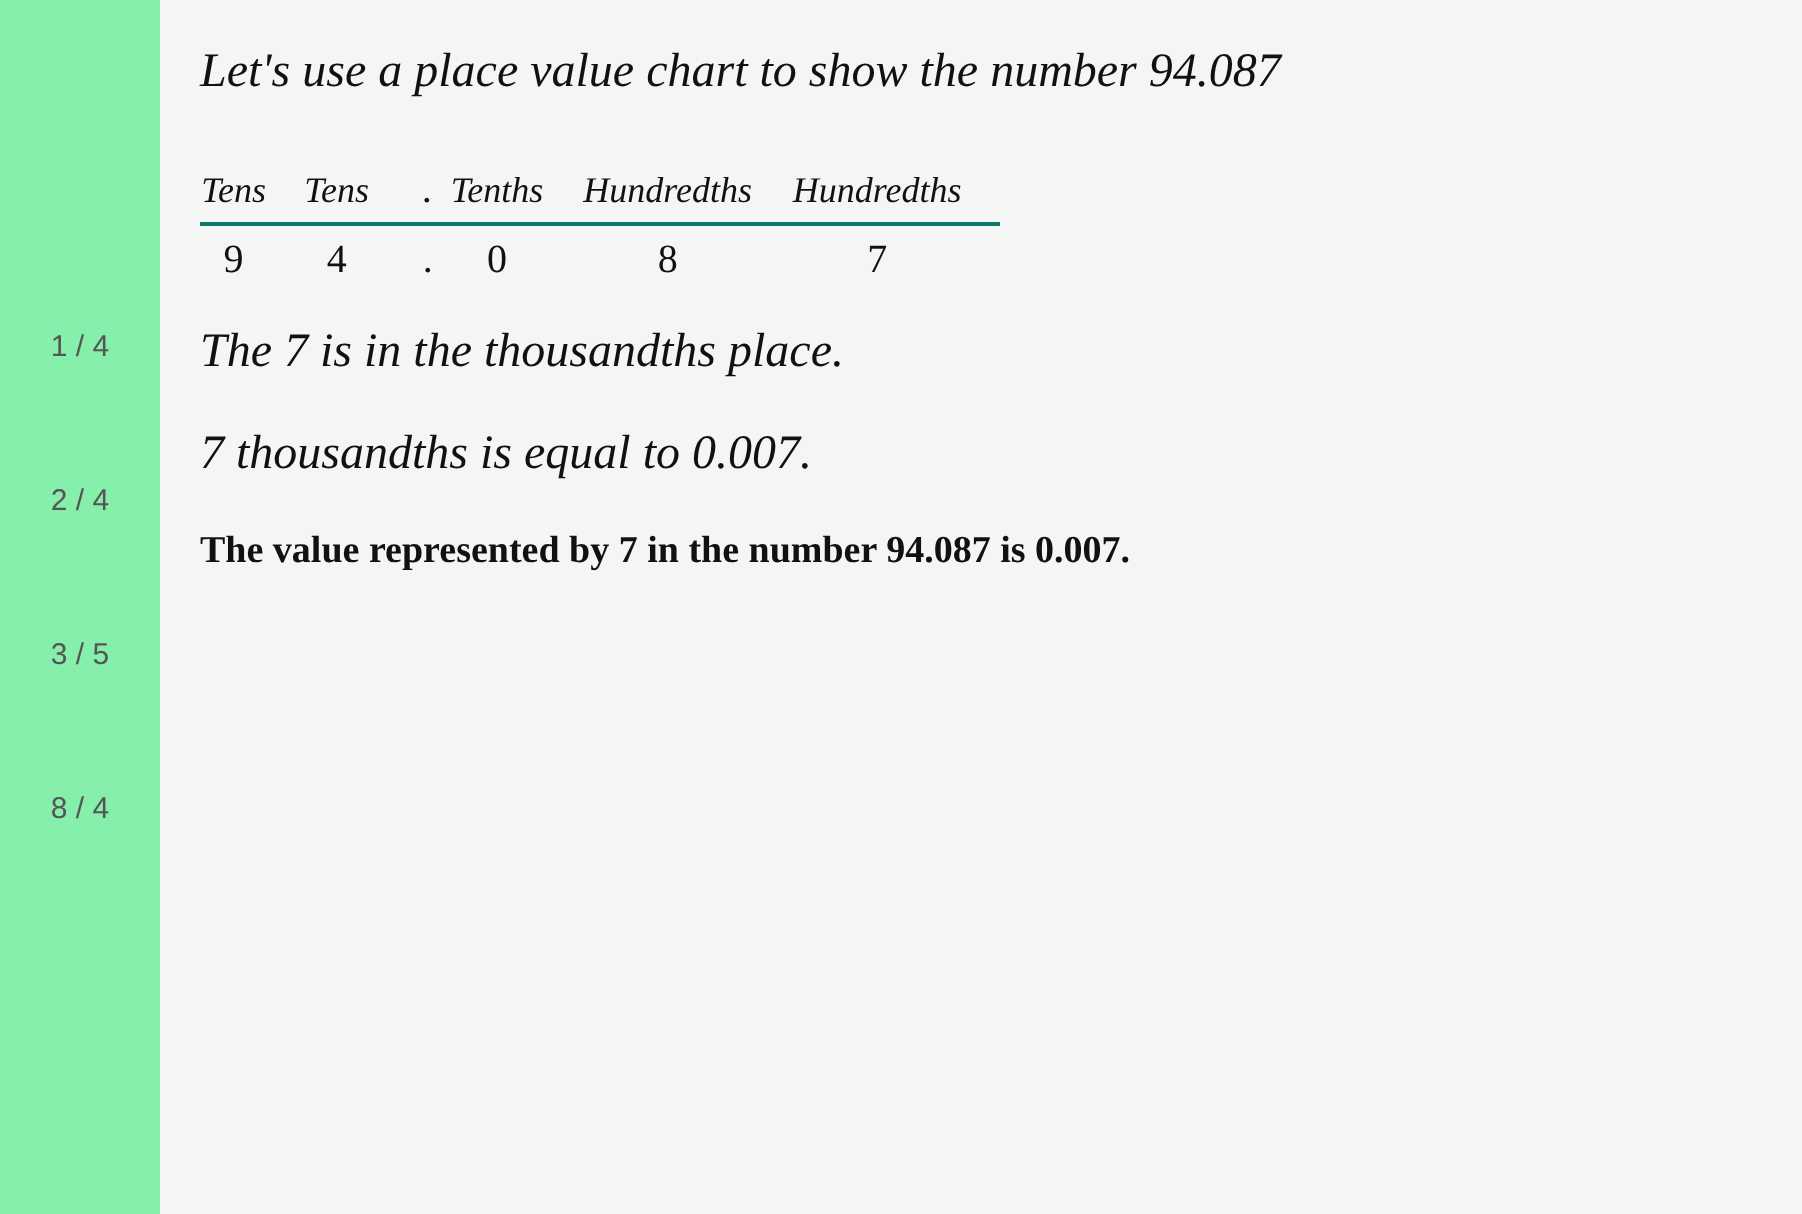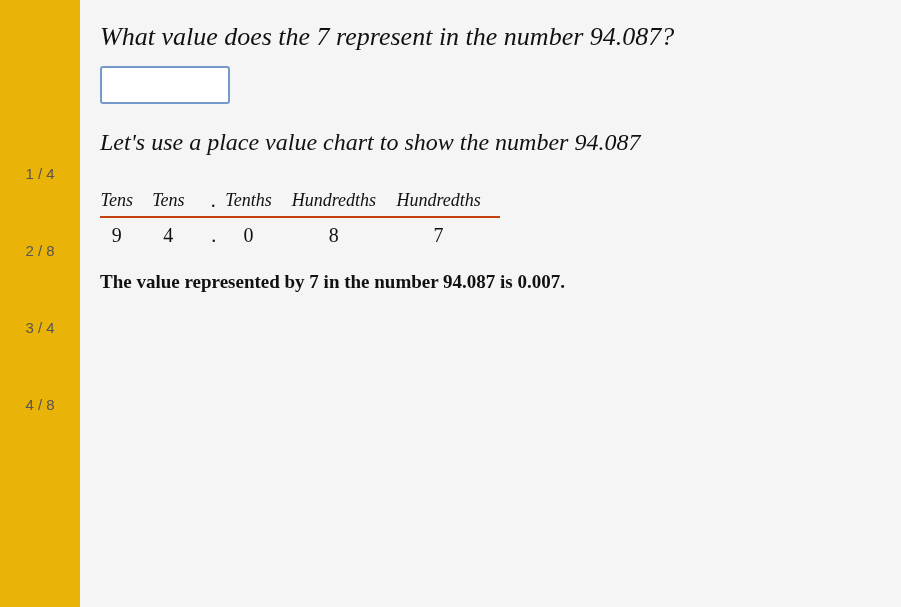--- a/index.html
+++ b/index.html
@@ -18,21 +18,21 @@
     }
 
     .main-content {
       display: flex;
       width: 100%;
       height: 100%;
     }
 
     .sidebar {
       width: 80px;
-      background-color: #eab308;
+      background-color: #86efac;
       display: flex;
       flex-direction: column;
       padding-top: 165px;
       gap: 60px;
       align-items: center;
       flex-shrink: 0;
     }
 
     .sidebar-step {
       font-size: 15px;
@@ -106,21 +106,21 @@
       min-width: 400px;
     }
 
     .place-value-chart th {
       font-size: 18px;
       font-style: italic;
       font-weight: normal;
       color: #111;
       padding: 4px 18px 4px 0;
       text-align: center;
-      border-bottom: 2px solid #c2410c;
+      border-bottom: 2px solid #0f766e;
     }
 
     .place-value-chart td {
       font-size: 20px;
       color: #111;
       padding: 6px 18px 4px 0;
       text-align: center;
     }
 
     .dot-header {
@@ -135,33 +135,27 @@
       padding-left: 8px !important;
     }
   </style>
 </head>
 <body>
 
 <div class="main-content">
 
   <div class="sidebar">
     <div class="sidebar-step">1 / 4</div>
-    <div class="sidebar-step">2 / 8</div>
-    <div class="sidebar-step">3 / 4</div>
-    <div class="sidebar-step">4 / 8</div>
+    <div class="sidebar-step">2 / 4</div>
+    <div class="sidebar-step">3 / 5</div>
+    <div class="sidebar-step">8 / 4</div>
   </div>
 
   <div class="content-area">
 
-    <div class="question-section">
-      <div class="question-text">
-        <span>What value does the </span><span>7</span><span> represent in the number </span><span>94.087</span><span>?</span>
-      </div>
-      <div class="answer-box"></div>
-    </div>
 
     <div class="steps-section">
 
       <div class="step-row">
         <div class="step-content">
           <div class="step-text">
             Let's use a place value chart to show the number 94.08<span style="font-style:italic;">7</span>
           </div>
         </div>
       </div>
@@ -184,23 +178,33 @@
                 <td>9</td>
                 <td>4</td>
                 <td class="dot-cell">.</td>
                 <td>0</td>
                 <td>8</td>
                 <td>7</td>
               </tr>
             </tbody>
           </table>
 
-        </div>
-      </div>
-
+          <div class="step-text" style="margin-top: 14px;">
+            The 7 is in the thousandths place.
+          </div>
+        </div>
+      </div>
+
+      <div class="step-row">
+        <div class="step-content">
+          <div class="step-text">
+            7 thousandths is equal to 0.007.
+          </div>
+        </div>
+      </div>
 
       <div class="step-row">
         <div class="step-content">
           <div class="step-text-bold">
             The value represented by 7 in the number 94.087 is 0.007.
           </div>
         </div>
       </div>
 
     </div>

